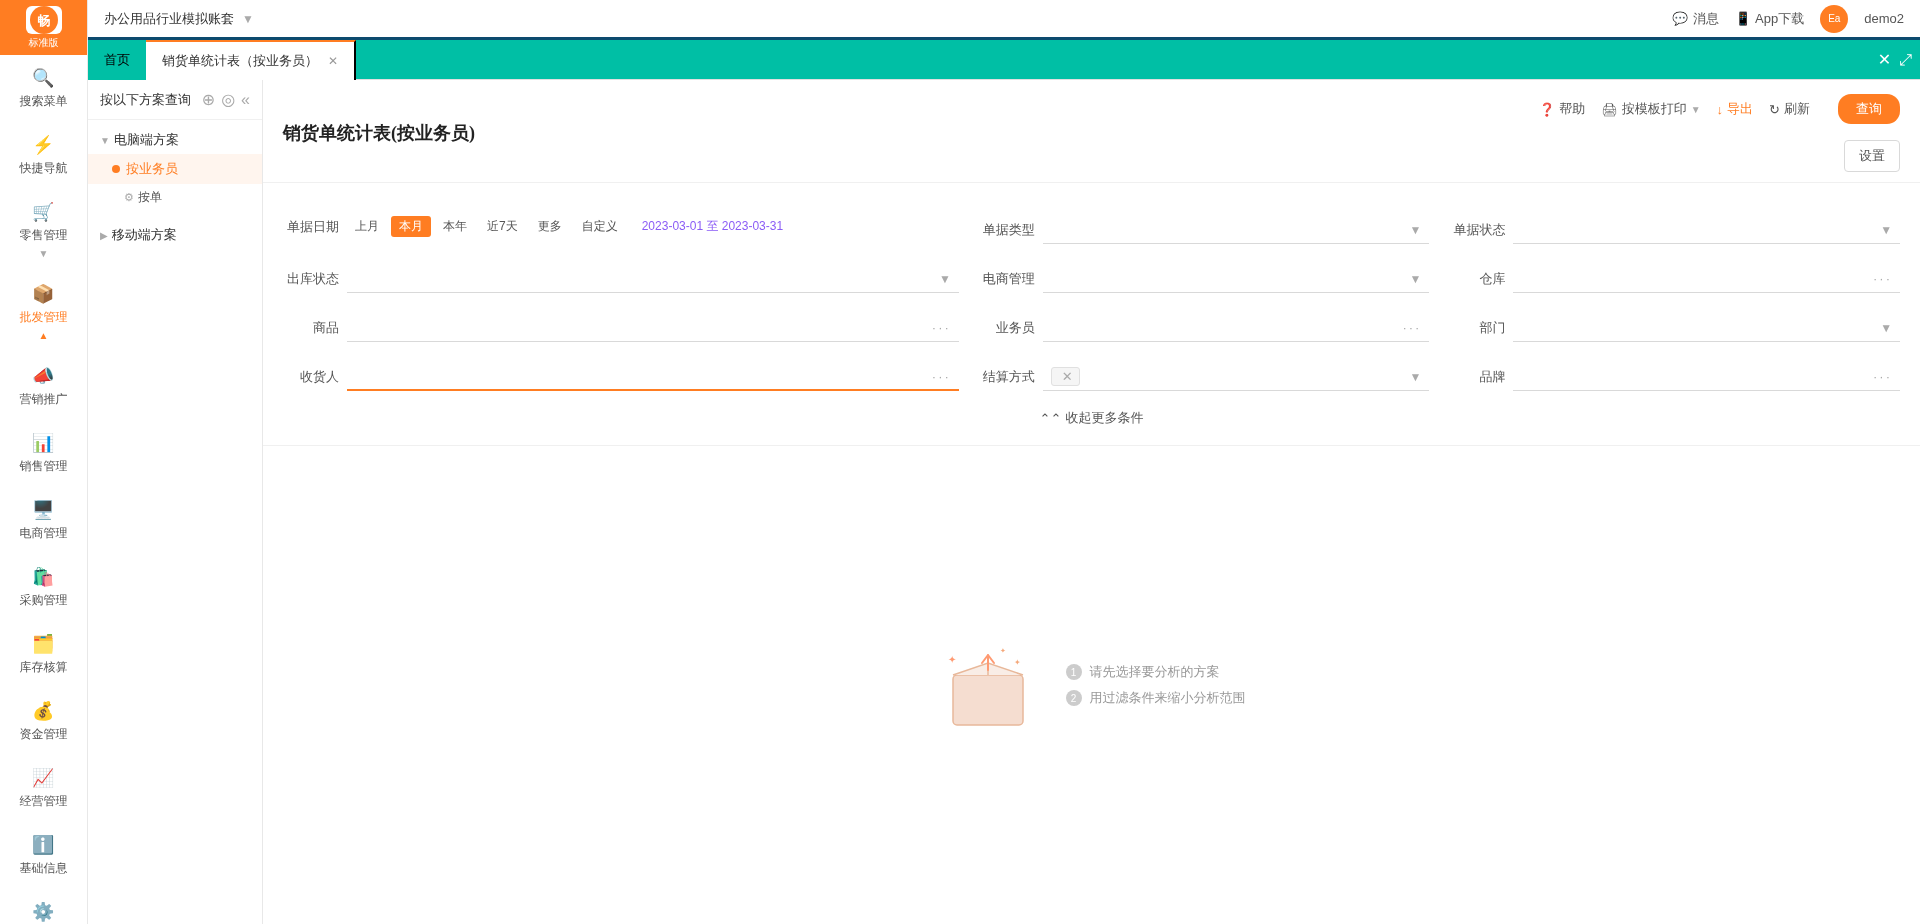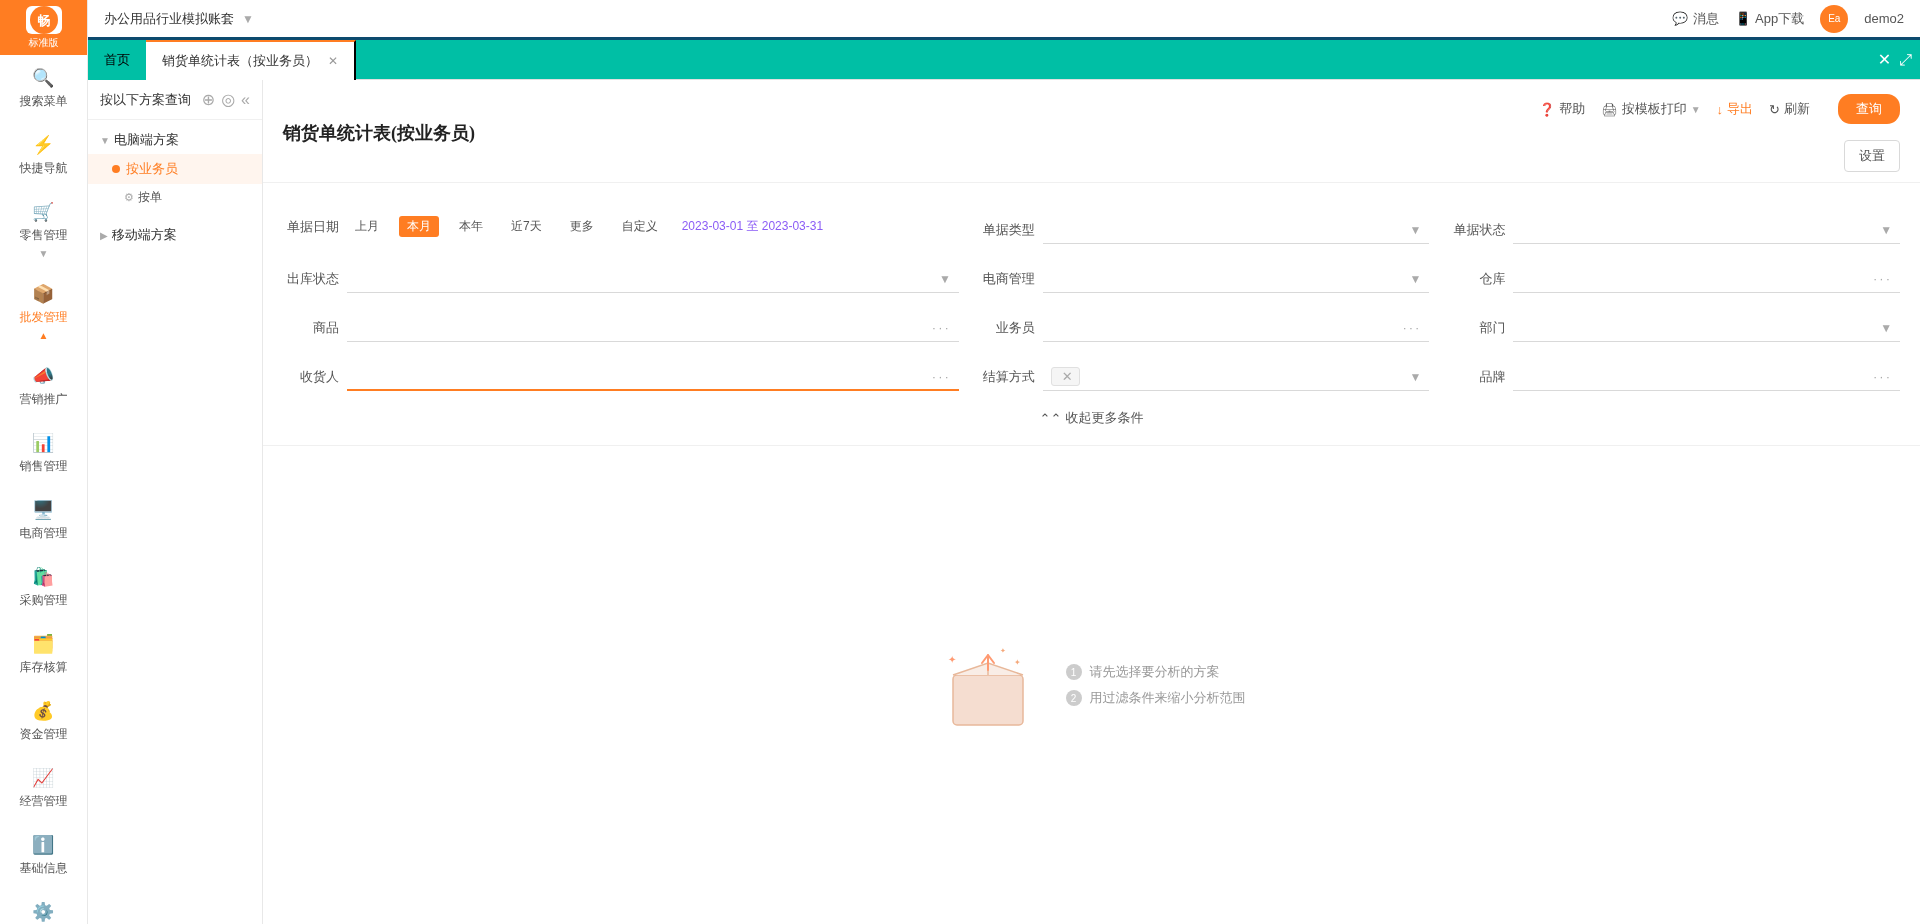--- a/index.html
+++ b/index.html
@@ -67,21 +67,21 @@
 
     
     .filter-area { padding: 12px 20px; border-bottom: 1px solid #f0f0f0; flex-shrink: 0; }
     .filter-row { display: flex; align-items: flex-start; margin-bottom: 12px; gap: 0; margin-top: 21px; }
     .filter-item { display: flex; align-items: center; flex: 1; gap: 8px; }
     .filter-label { font-size: 13px; color: #555; white-space: nowrap; min-width: 56px; text-align: right; }
     .filter-control { flex: 1; border: none; border-bottom: 1px solid #d9d9d9; padding: 4px 8px; font-size: 13px; color: #333; background: transparent; display: flex; align-items: center; justify-content: space-between; cursor: pointer; min-height: 28px; }
     .filter-control.active-underline { border-bottom: 2px solid #ff7d22; }
     .filter-control .caret { color: #aaa; font-size: 12px; }
     .filter-control .dots { color: #aaa; letter-spacing: 2px; }
-    .date-tabs { display: flex; align-items: center; gap: 12px; }
+    .date-tabs { display: flex; align-items: center; gap: 4px; }
     .date-tab { padding: 2px 8px; font-size: 12px; color: #555; cursor: pointer; border: none; background: none; }
     .date-tab.active { background: #ff7d22; color: #fff; border-radius: 3px; }
     .date-range { font-size: 12px; color: #8b5cf6; margin-left: 8px; }
     .filter-divider { width: 20px; }
     .filter-tag { display: flex; align-items: center; gap: 4px; background: #f5f5f5; border: 1px solid #e0e0e0; border-radius: 3px; padding: 1px 6px; font-size: 12px; color: #555; }
     .filter-tag .remove { color: #aaa; cursor: pointer; font-size: 13px; }
     .collapse-btn { display: flex; align-items: center; justify-content: center; gap: 4px; color: #555; font-size: 13px; cursor: pointer; padding: 6px 0; }
 
     
     .btn-group-right { display: flex; flex-direction: column; align-items: flex-end; gap: 4px; padding: 0 0 0 16px; flex-shrink: 0; }

